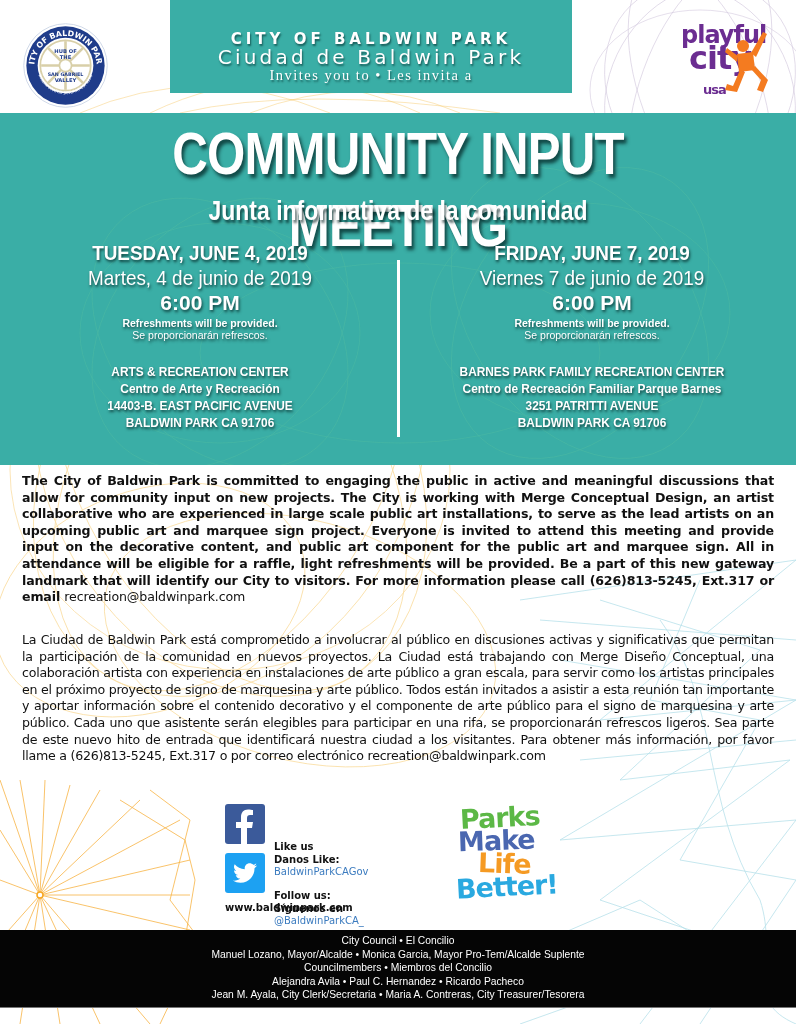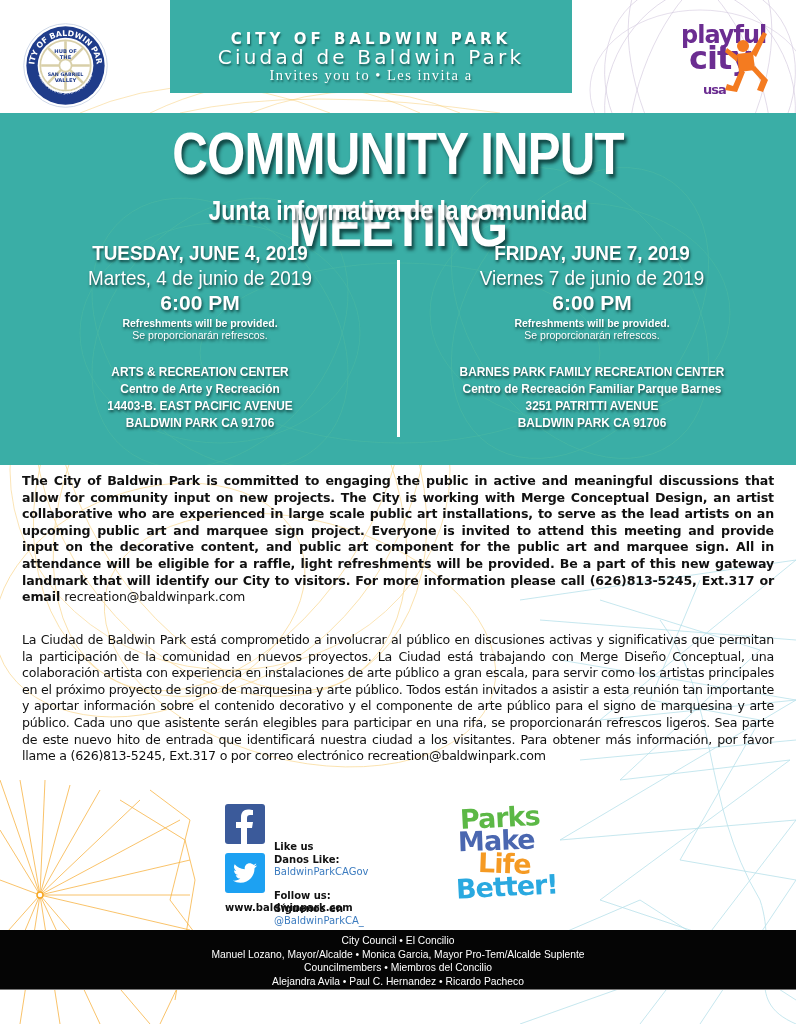--- a/index.html
+++ b/index.html
@@ -93,21 +93,21 @@
   
   .pmlb { position: absolute; left: 456px; top: 805px; width: 140px; height: 110px; font-family: "DejaVu Sans", sans-serif; font-weight: bold; }
   .pmlb div { position: absolute; line-height: 26px; letter-spacing: -1px; }
   .pmlb .w1 { left: 4px; top: 0; color: #5cb846; font-size: 27px; transform: rotate(-3deg); }
   .pmlb .w2 { left: 2px; top: 23px; color: #4a67b0; font-size: 27px; transform: rotate(-2deg); }
   .pmlb .w3 { left: 22px; top: 46px; color: #f59a23; font-size: 27px; transform: rotate(2deg); }
   .pmlb .w4 { left: 0; top: 69px; color: #2aa9e0; font-size: 27px; transform: rotate(-3deg); }
 
   
   .footer {
-    position: absolute; left: 0; top: 930px; width: 796px; height: 60px;
+    position: absolute; left: 0; top: 930px; width: 796px; height: 78px;
     background: #050505; color: #fff; text-align: center;
     font-family: "Liberation Sans", sans-serif; font-size: 11.2px; line-height: 13.6px;
     padding-top: 4px; border-bottom: 1px solid #777;
   }
   .footer div { transform: scaleX(0.92); }
 </style>
 </head>
 <body>
 
 <svg class="bg-deco" viewBox="0 0 796 1024">

